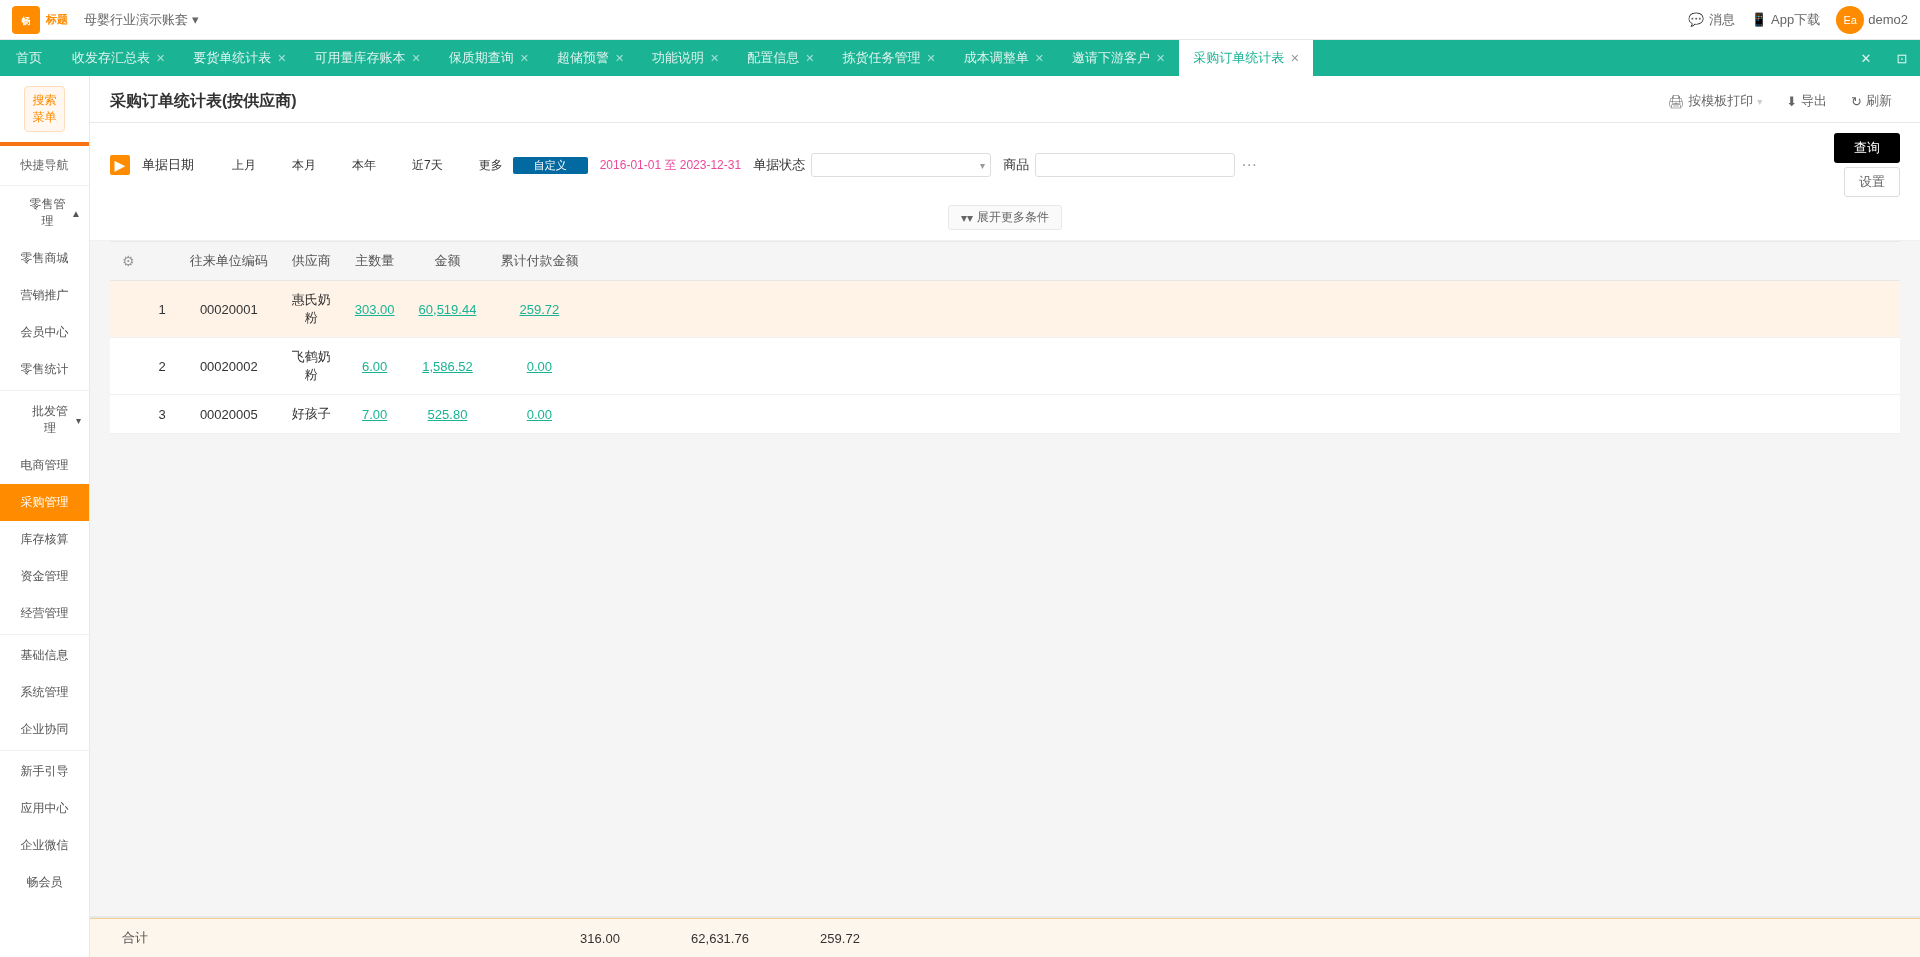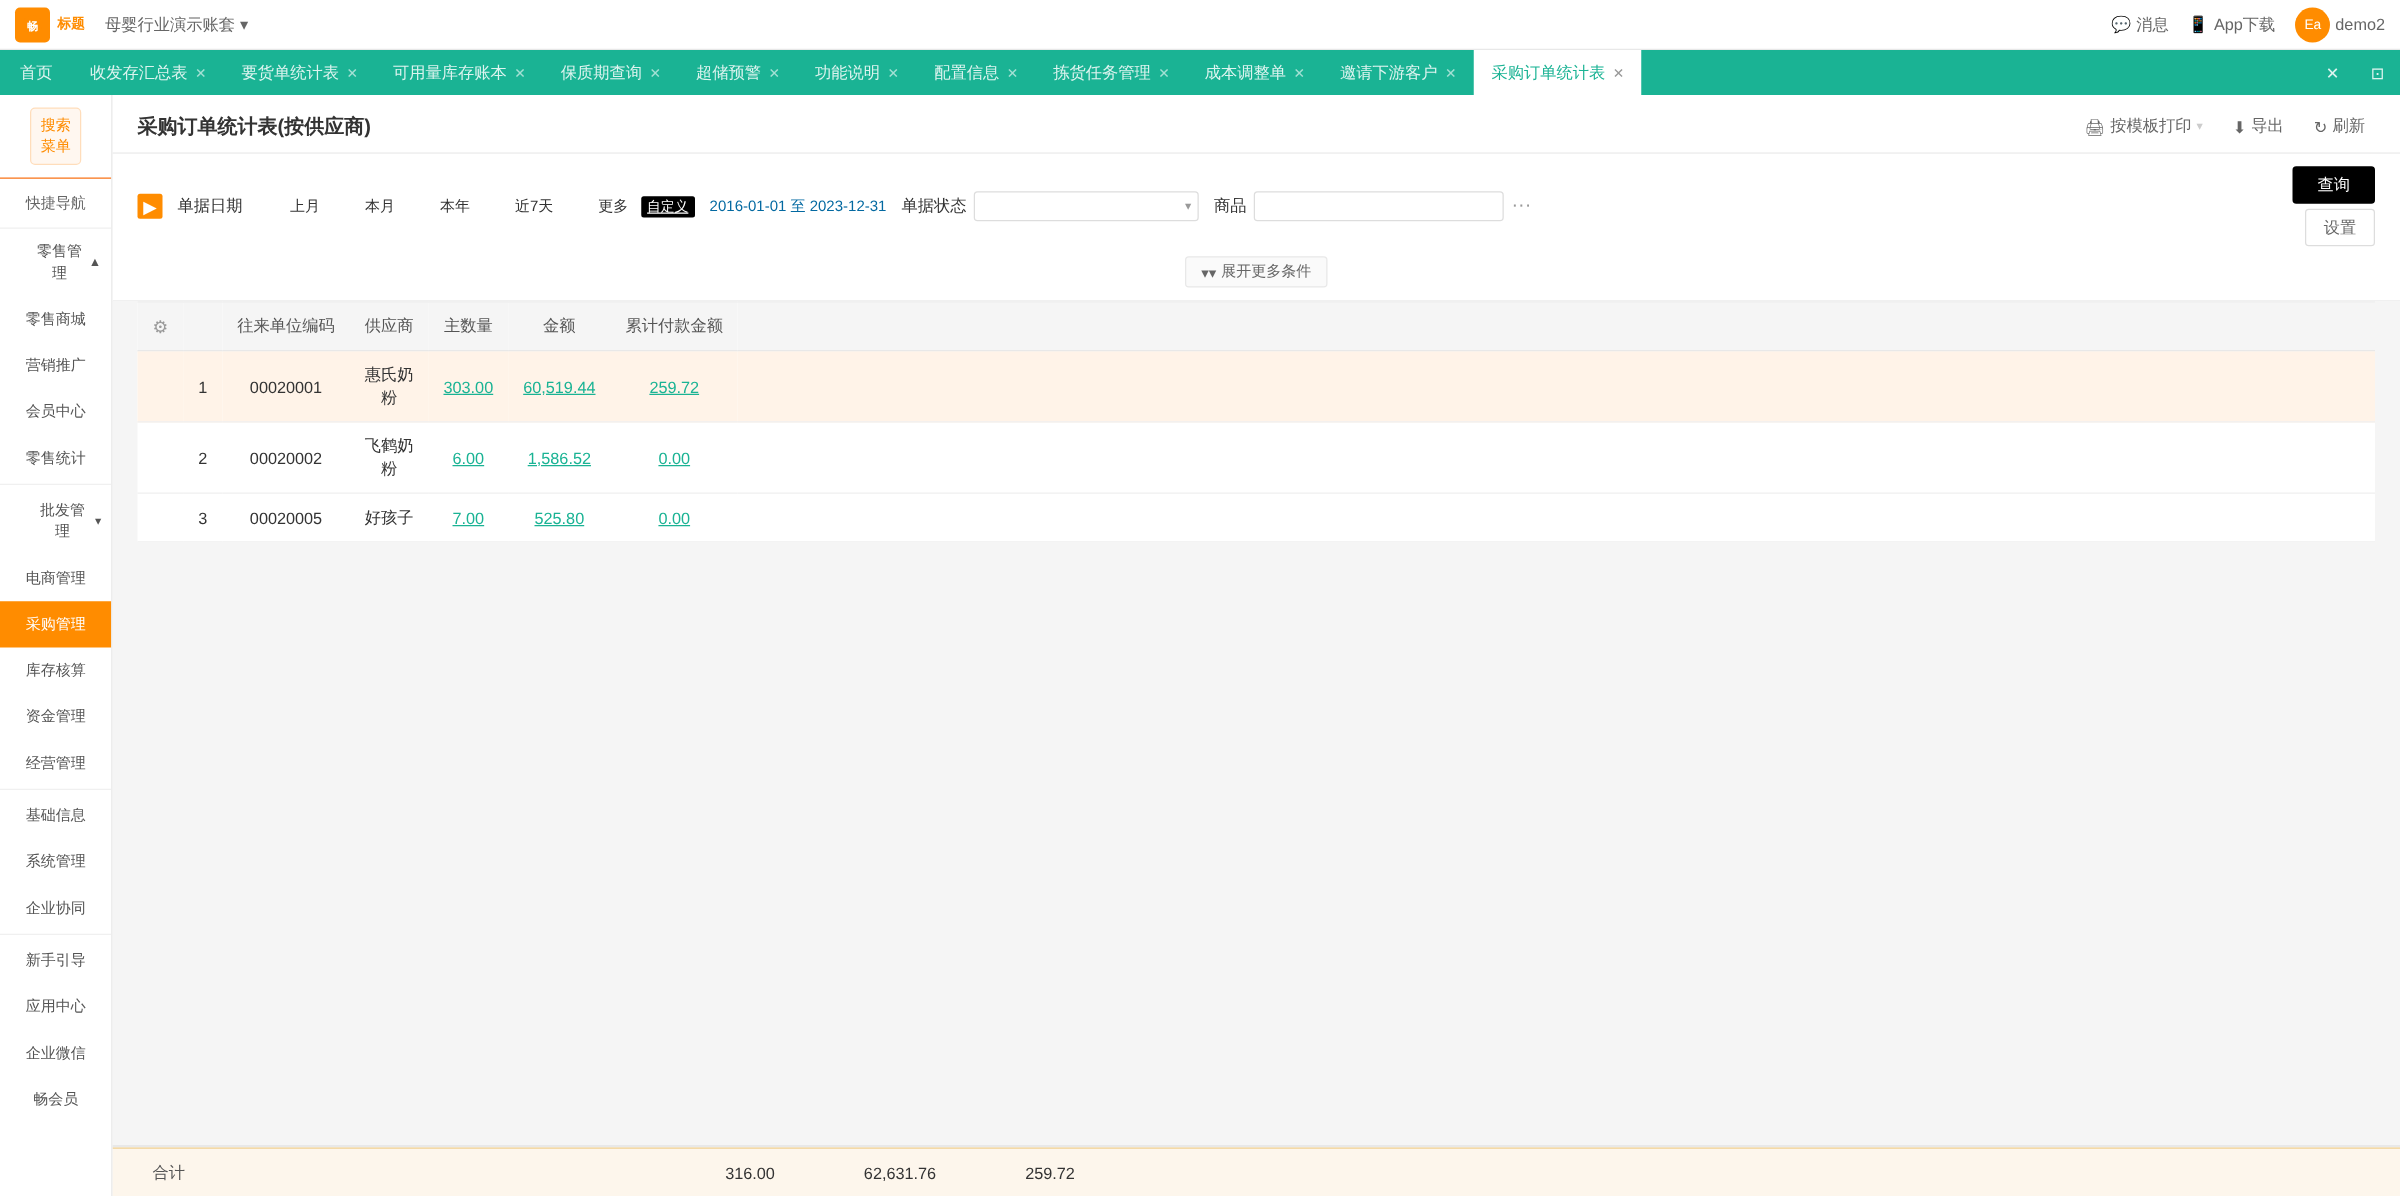--- a/index.html
+++ b/index.html
@@ -24,21 +24,21 @@
     .nav-tab.active .close-x { color: #999; }
     .nav-tab-home { padding: 0 16px; font-size: 13px; }
     .nav-end-btns { margin-left: auto; display: flex; align-items: center; }
     .nav-end-btn { width: 36px; height: 36px; display: flex; align-items: center; justify-content: center; color: rgba(255,255,255,0.85); cursor: pointer; }
 
     
     .main-layout { display: flex; flex: 1; overflow: hidden; }
 
     
     .sidebar { width: 90px; background: #fff; border-right: 1px solid #e8e8e8; display: flex; flex-direction: column; flex-shrink: 0; overflow-y: auto; }
-    .sidebar-search { padding: 10px 24px; border-bottom: 1px solid #f97316; }
+    .sidebar-search { padding: 10px 24px; border-bottom: 4px solid #f97316; }
     .sidebar-search-btn { width: 100%; padding: 5px 4px; background: #fff7f0; border: 1px solid #ffddbb; border-radius: 4px; color: #ff8c00; font-size: 12px; text-align: center; cursor: pointer; }
     .sidebar-nav { padding: 6px 0; border-bottom: 1px solid #f0f0f0; }
     .sidebar-nav-btn { width: 100%; padding: 5px 4px; background: #fff; color: #666; font-size: 12px; text-align: center; cursor: pointer; }
     .sidebar-menu { flex: 1; }
     .sidebar-item { padding: 10px 8px; text-align: center; cursor: pointer; font-size: 12px; color: #555; display: flex; flex-direction: column; align-items: center; gap: 2px; }
     .sidebar-item.active { background: #ff8c00; color: #fff; }
     .sidebar-item.with-arrow { display: flex; flex-direction: row; align-items: center; justify-content: center; gap: 2px; margin-left: 18px; }
     .sidebar-item-text { font-size: 12px; }
     .sidebar-divider { height: 1px; background: #f0f0f0; margin: 2px 0; }
 
@@ -49,22 +49,22 @@
     .header-actions { display: flex; align-items: center; gap: 8px; }
     .header-action-btn { display: flex; align-items: center; gap: 4px; color: #666; font-size: 13px; cursor: pointer; padding: 4px 8px; border-radius: 3px; }
 
     
     .filter-area { background: #fff; padding: 10px 20px; border-bottom: 1px solid #f0f0f0; flex-shrink: 0; }
     .filter-row { display: flex; align-items: center; gap: 12px; flex-wrap: wrap; }
     .filter-toggle { width: 20px; height: 20px; background: #ff8c00; color: white; display: flex; align-items: center; justify-content: center; cursor: pointer; border-radius: 2px; font-size: 14px; flex-shrink: 0; }
     .filter-label { color: #333; font-size: 13px; white-space: nowrap; }
     .filter-date-btns { display: flex; align-items: center; gap: 6px; }
     .filter-date-btn { color: #333; font-size: 12px; cursor: pointer; padding: 2px 4px; border-radius: 2px; margin-left: 22px; }
-    .filter-date-range { color: #0369a1; font-size: 12px; white-space: nowrap; }
-    .custom-badge { background: #000000; color: white; font-size: 11px; padding: 1px 5px; border-radius: 2px; text-decoration: underline; }
+    .filter-date-range { color: #ec4899; font-size: 12px; white-space: nowrap; }
+    .custom-badge { background: #0369a1; color: white; font-size: 11px; padding: 1px 21px; border-radius: 2px; }
     .filter-field { display: flex; align-items: center; gap: 6px; }
     .filter-field-label { color: #333; font-size: 13px; white-space: nowrap; }
     .filter-select { border: 1px solid #ddd; border-radius: 3px; padding: 4px 24px 4px 8px; font-size: 12px; color: #666; background: #fff; min-width: 180px; appearance: none; cursor: pointer; position: relative; }
     .filter-select-wrap { position: relative; display: inline-flex; align-items: center; }
     .filter-select-arrow { position: absolute; right: 6px; color: #999; font-size: 10px; pointer-events: none; }
     .filter-input { border: 1px solid #ddd; border-radius: 3px; padding: 4px 8px; font-size: 12px; color: #666; background: #fff; min-width: 200px; }
     .filter-dots { color: #999; font-size: 16px; cursor: pointer; }
     .query-btn { background: #000000; color: white; border: none; padding: 6px 20px; border-radius: 3px; font-size: 13px; cursor: pointer; white-space: nowrap; }
     .settings-btn { background: #fff; color: #666; border: 1px solid #ddd; padding: 5px 14px; border-radius: 3px; font-size: 13px; cursor: pointer; display: block; text-align: center; }
 

